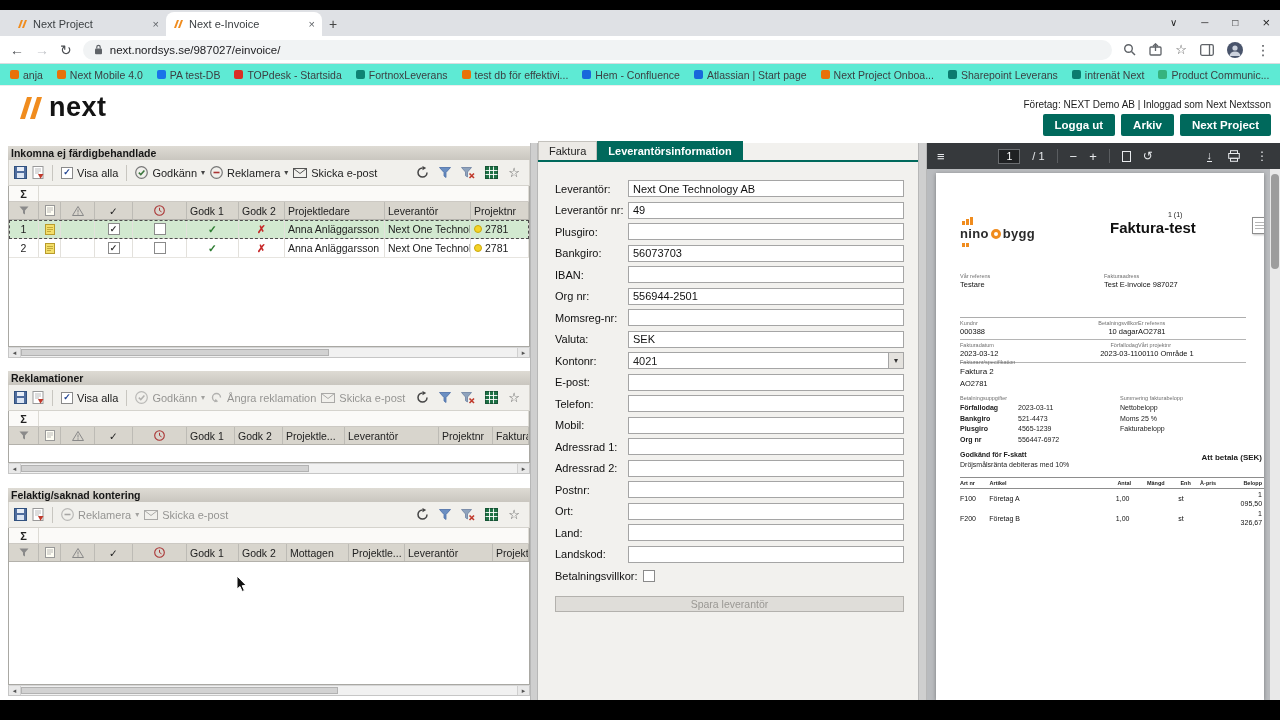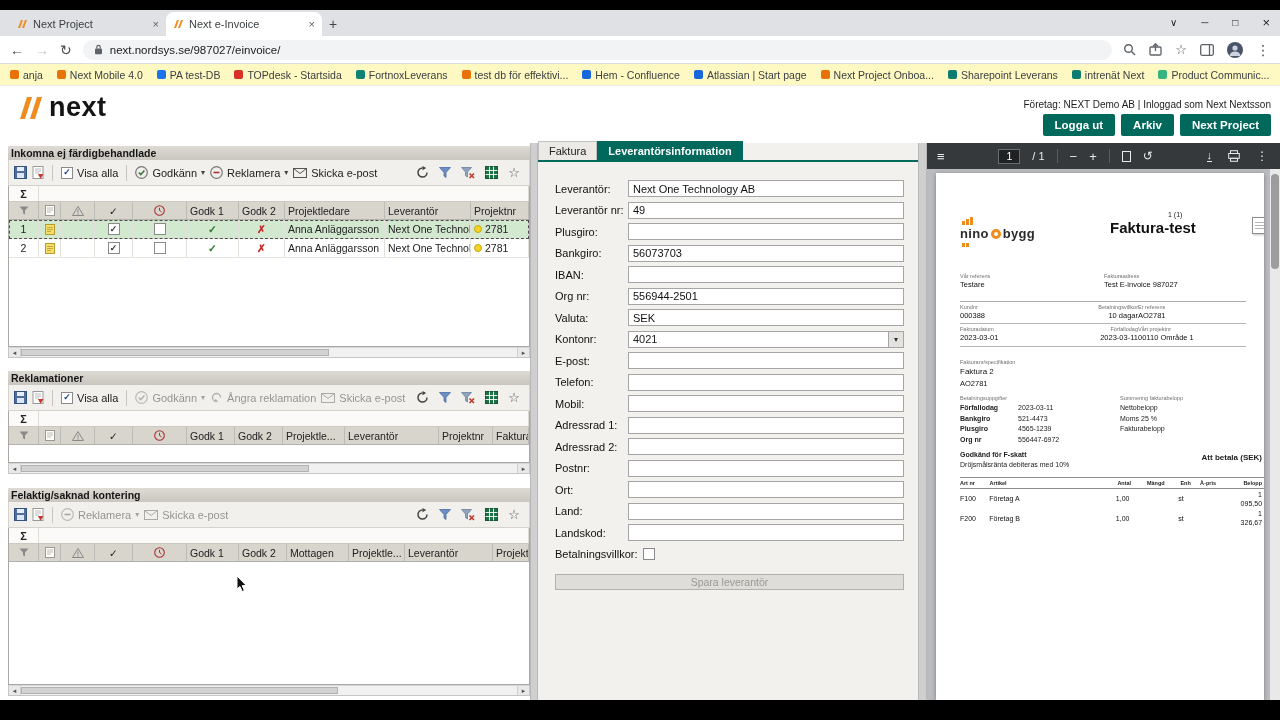--- a/index.html
+++ b/index.html
@@ -24,21 +24,21 @@
   .favicon-swoosh { display:inline-flex; }
 
   
   .navbar { height:28px; background:#fff; display:flex; align-items:center; padding:0 10px; gap:11px; border-bottom:1px solid #dadce0; }
   .nav-ic { font-size:14px; color:#4a4d51; display:inline-flex; align-items:center; }
   .nav-ic.disabled { color:#c2c5c9; }
   .urlbox { flex:1; height:20px; background:#f1f3f4; border-radius:11px; display:flex; align-items:center; gap:7px; padding:0 11px; font-size:11.5px; color:#202124; }
   .nav-right { display:flex; align-items:center; gap:13px; }
 
   
-  .bookmarks { height:22px; background:#fef9c3; display:flex; align-items:center; padding:0 10px; gap:14px; font-size:10.5px; color:#3c4043; border-bottom:1px solid #ececec; overflow:hidden; white-space:nowrap; }
+  .bookmarks { height:22px; background:#5eead4; display:flex; align-items:center; padding:0 10px; gap:14px; font-size:10.5px; color:#3c4043; border-bottom:1px solid #ececec; overflow:hidden; white-space:nowrap; }
   .bm { display:flex; align-items:center; gap:4px; flex:none; }
   .bm .fav { width:9px; height:9px; border-radius:2px; background:#999; display:inline-block; }
 
   
   .app { position:absolute; top:76px; left:0; right:0; bottom:0; background:#fff; font-size:11px; }
   .logo { position:absolute; left:18px; top:8px; display:flex; align-items:center; gap:5px; }
   .logo-text { font-size:27px; font-weight:bold; color:#141414; letter-spacing:.5px; line-height:1; }
   .company-line { position:absolute; top:13px; right:9px; font-size:10px; color:#1c1c1c; }
   .header-buttons { position:absolute; top:28px; right:9px; display:flex; gap:6px; }
   .hbtn { background:var(--accent); color:#fff; font-weight:bold; font-size:11.5px; padding:5px 12px; border-radius:2px; cursor:default; }
@@ -135,21 +135,21 @@
   .p-gear { width:10px; height:10px; border:3px solid #f08c1e; border-radius:50%; display:inline-block; }
   .p-logo-foot { display:flex; gap:1.5px; margin-top:1px; margin-left:2px; }
   .p-logo-foot span { width:2.5px; height:4px; background:#f08c1e; display:inline-block; }
   .p-title { position:absolute; left:174px; top:46px; font-size:15px; font-weight:bold; color:#111; }
   .p-notebox { position:absolute; right:-3px; top:44px; width:15px; height:17px; background:#fff; border:1px solid #8d8d8d; box-shadow:1px 1px 2px rgba(0,0,0,.25); padding:2px 2px; }
   .p-notebox i { display:block; height:1px; background:#b5b5b5; margin-top:2px; }
   .p-lab { font-size:5.5px; color:#707070; display:block; }
   .p-val { font-size:7.5px; color:#111; display:block; }
   .p-ref-l { position:absolute; left:24px; top:100px; }
   .p-ref-r { position:absolute; left:168px; top:100px; }
-  .p-grid { position:absolute; left:24px; top:128px; width:286px; border-top:1px solid #adadad; }
+  .p-grid { position:absolute; left:24px; top:144px; width:286px; border-top:1px solid #adadad; }
   .pg-row { display:flex; border-bottom:1px solid #b5b5b5; padding:2px 0 3px; }
   .pg-c1 { width:84px; } .pg-c2 { width:94px;text-align:right; } .pg-c3 { flex:1; }
   .p-fakturanr { position:absolute; left:24px; top:186px; }
   .p-fv1 { font-size:8px; color:#111; display:block; margin-top:1px; }
   .p-fv2 { font-size:7.5px; color:#111; display:block; margin-top:2px; }
   .p-payment { position:absolute; left:24px; top:222px; display:flex; width:286px; }
   .p-pay-l { width:160px; }
   .p-pay-r { flex:1; }
   .p-prow { display:flex; font-size:7px; margin-top:2px; }
   .p-prow b { width:58px; flex:none; }
@@ -772,20 +772,24 @@
             <span class="flabel">Bankgiro:</span>
             <input class="finput" value="56073703" style="">
           </div>
         <div class="frow">
             <span class="flabel">IBAN:</span>
             <input class="finput" value="" style="">
           </div>
         <div class="frow">
             <span class="flabel">Org nr:</span>
             <input class="finput" value="556944-2501" style="">
+          </div>
+        <div class="frow">
+            <span class="flabel">Momsreg-nr:</span>
+            <input class="finput" value="" style="">
           </div>
         <div class="frow">
             <span class="flabel">Valuta:</span>
             <input class="finput" value="SEK" style="">
           </div>
         <div class="frow">
             <span class="flabel">Kontonr:</span>
           <div class="fselect">
               <span>4021</span>
               <span class="selarrow">▾</span>
@@ -910,21 +914,21 @@
                   <span class="p-val">10 dagar</span>
                 </span>
               <span class="pg-c3" style="display:block">
                   <span class="p-lab">Er referens</span>
                   <span class="p-val">AO2781</span>
                 </span>
             </div>
             <div class="pg-row">
               <span class="pg-c1" style="display:block">
                   <span class="p-lab">Fakturadatum</span>
-                  <span class="p-val">2023-03-01</span>
+                  <span class="p-val">2023-03-12</span>
                 </span>
               <span class="pg-c2" style="display:block">
                   <span class="p-lab">Förfallodag</span>
                   <span class="p-val">2023-03-11</span>
                 </span>
               <span class="pg-c3" style="display:block">
                   <span class="p-lab">Vårt projektnr</span>
                   <span class="p-val">00110 Område 1</span>
                 </span>
             </div>

